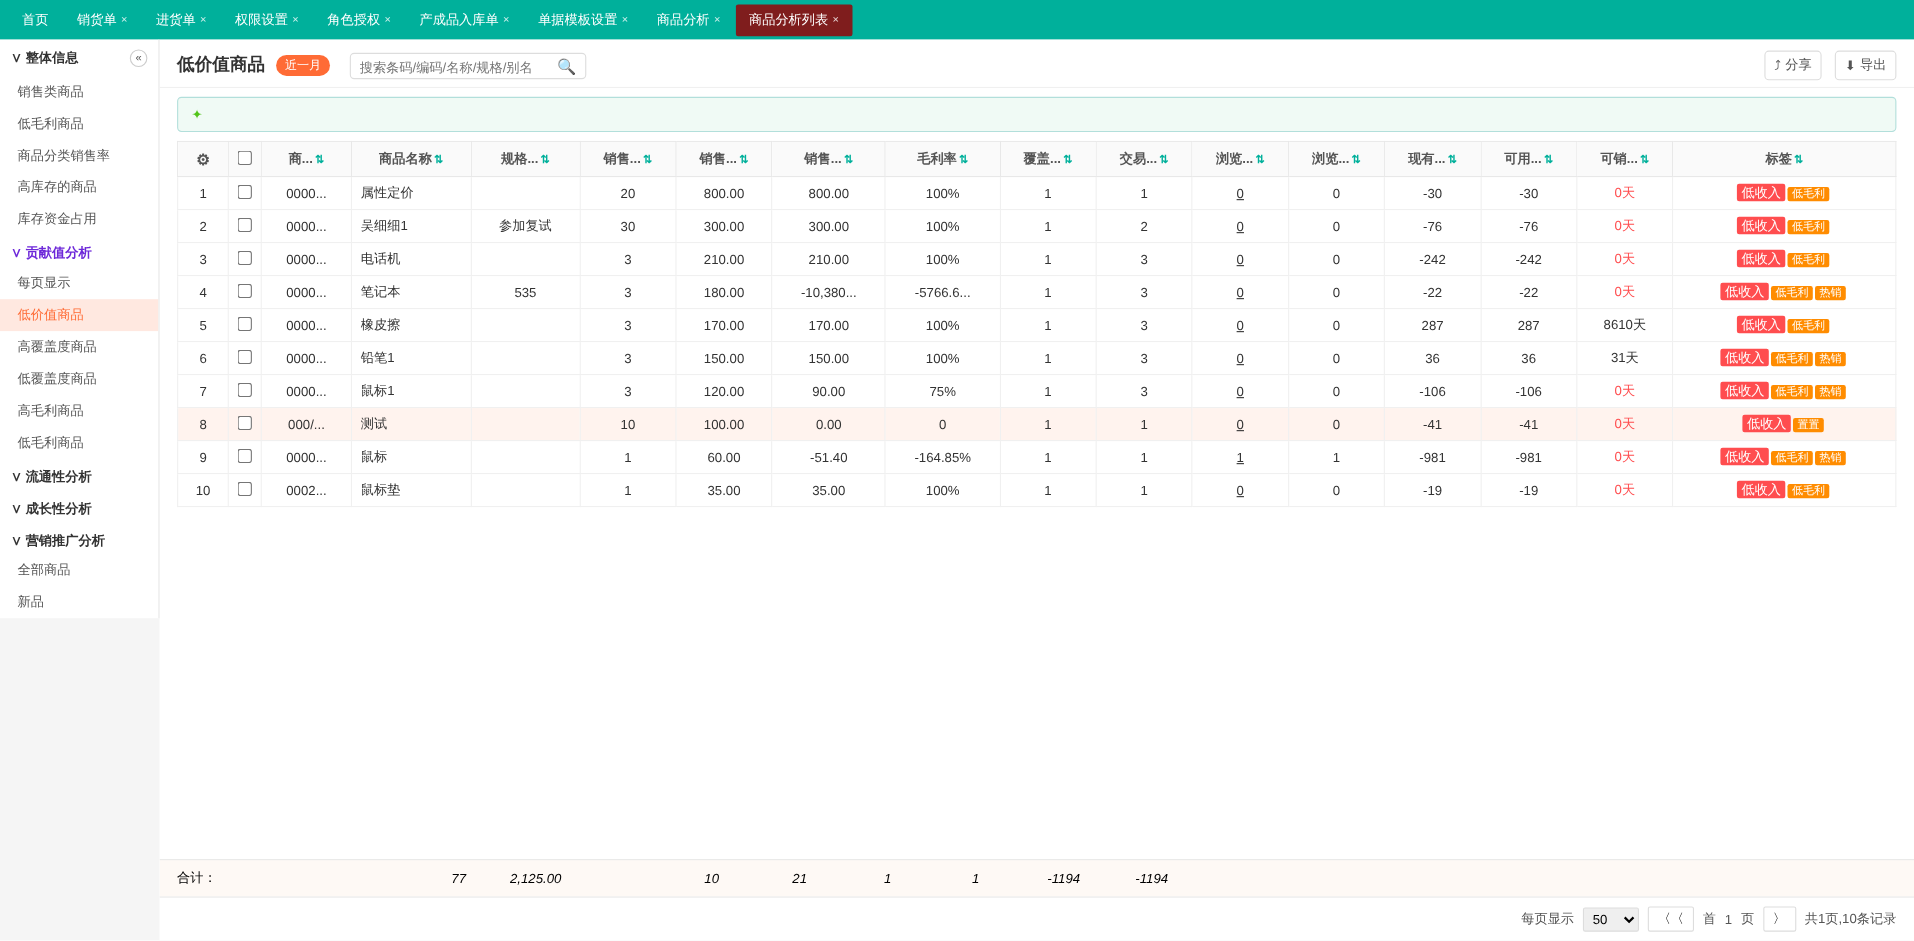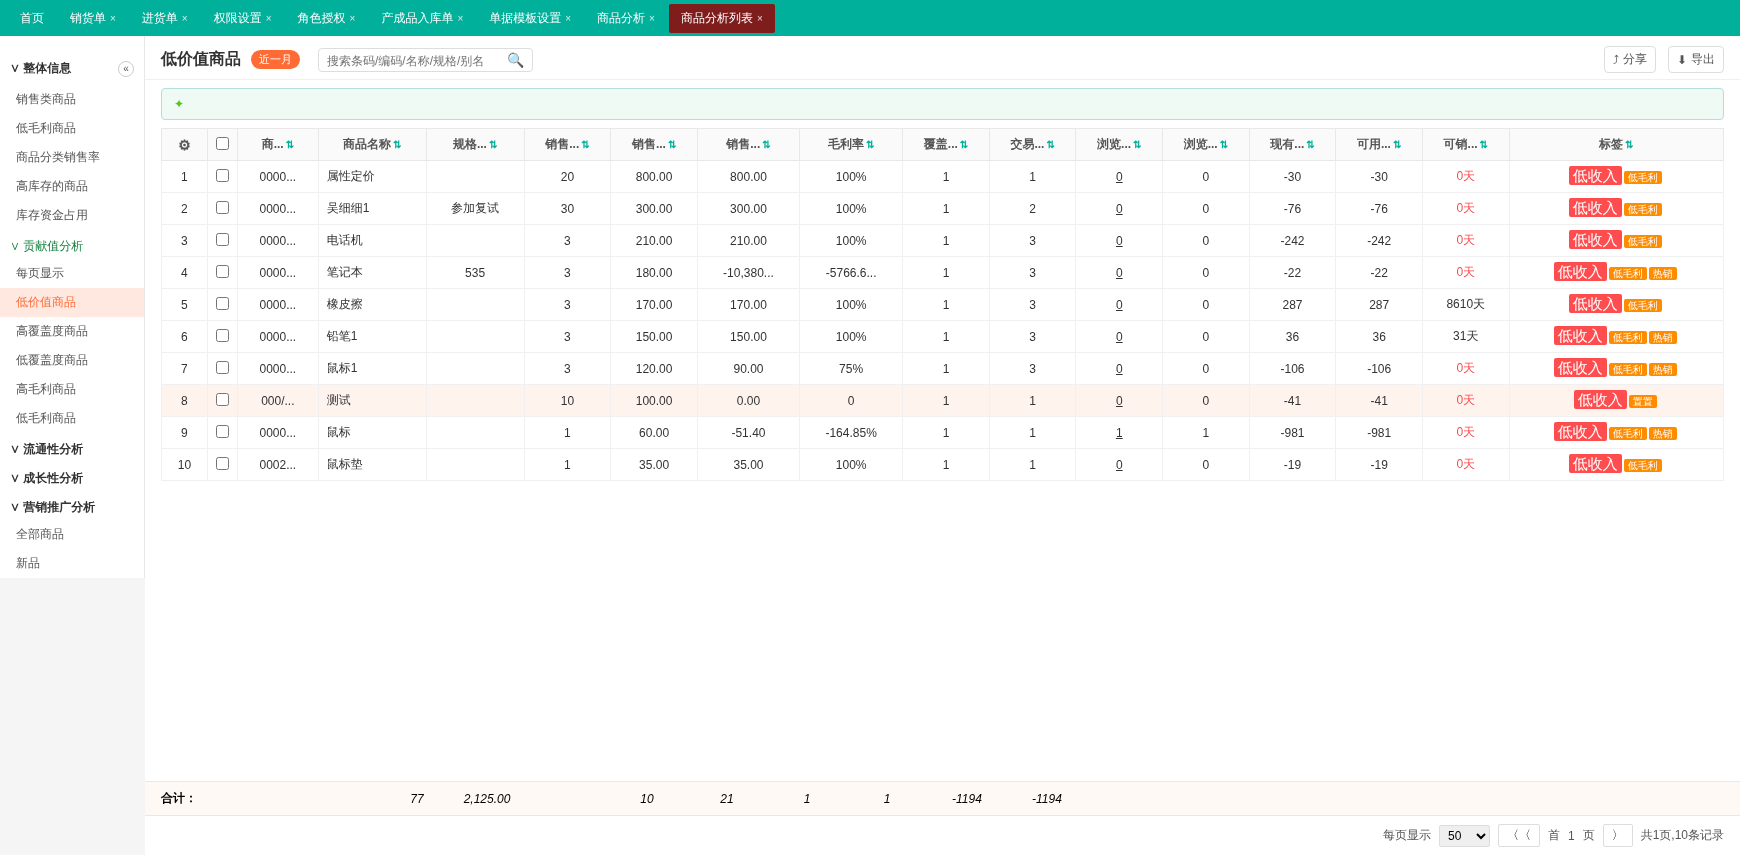--- a/index.html
+++ b/index.html
@@ -154,35 +154,35 @@
     table tbody tr { border-bottom: 1px solid #f0f0f0; }
     table tbody tr.highlight { background: #fff3ee; }
     table tbody td {
       padding: 6px 8px;
       text-align: center;
       border: 1px solid #f0f0f0;
       color: #333;
       white-space: nowrap;
     }
     table tbody td.left { text-align: left; }
-    .tag-red-bg { background: #ff4d4f; color: #fff; padding: 1px 4px; border-radius: 2px; font-size: 15px; margin-right: 2px; }
+    .tag-red-bg { background: #ff4d4f; color: #fff; padding: 1px 4px; border-radius: 2px; font-size: 12px; margin-right: 2px; }
     .tag-orange-bg { background: #ff8c00; color: #fff; padding: 1px 4px; border-radius: 2px; font-size: 10px; margin-right: 2px; }
     .underline { text-decoration: underline; }
     .days-red { color: #ff4d4f; }
 
     
     .table-footer {
       border-top: 1px solid #e8e8e8;
       padding: 8px 16px;
       background: #fef9f5;
       display: flex;
       align-items: center;
       gap: 4px;
     }
-    .footer-label { font-weight: bold; margin-right: 16px; text-align: right; }
+    .footer-label { font-weight: normal; margin-right: 16px; text-align: right; }
     .footer-values {
       display: flex;
       gap: 0;
       flex: 1;
       font-style: italic;
     }
     .fv { min-width: 80px; text-align: center; padding: 0 6px; }
 
     
     .pagination {
@@ -265,31 +265,31 @@
   <div class="nav-item active">
     <span>商品分析列表</span>
     <span class="close-x">×</span>
   </div>
 </div>
 
 <div class="main-layout">
 
   <div class="sidebar-wrapper" style="position:relative;">
     <div class="sidebar">
-      <div style="padding: 8px 10px; display:flex; align-items:center;margin-top:16px;">
+      <div style="padding: 8px 10px; display:flex; align-items:center;">
         <span style="font-weight:bold; color:#333; font-size:12px;">∨ 整体信息</span>
         <span class="collapse-arrow">«</span>
       </div>
       <div class="sidebar-item">销售类商品</div>
       <div class="sidebar-item">低毛利商品</div>
       <div class="sidebar-item">商品分类销售率</div>
       <div class="sidebar-item">高库存的商品</div>
       <div class="sidebar-item">库存资金占用</div>
 
-      <div style="padding: 8px 10px 4px; font-weight:normal; color:#15803d;">∨ 贡献值分析</div>
+      <div style="padding: 8px 10px 4px; font-weight:bold; color:#6d28d9;">∨ 贡献值分析</div>
       <div class="sidebar-item">每页显示</div>
       <div class="sidebar-item active">低价值商品</div>
       <div class="sidebar-item">高覆盖度商品</div>
       <div class="sidebar-item">低覆盖度商品</div>
       <div class="sidebar-item">高毛利商品</div>
       <div class="sidebar-item">低毛利商品</div>
 
       <div style="padding: 8px 10px 4px; font-weight:bold; color:#333;">∨ 流通性分析</div>
       <div style="padding: 8px 10px 4px; font-weight:bold; color:#333;">∨ 成长性分析</div>
       <div style="padding: 8px 10px 4px; font-weight:bold; color:#333;">∨ 营销推广分析</div>

